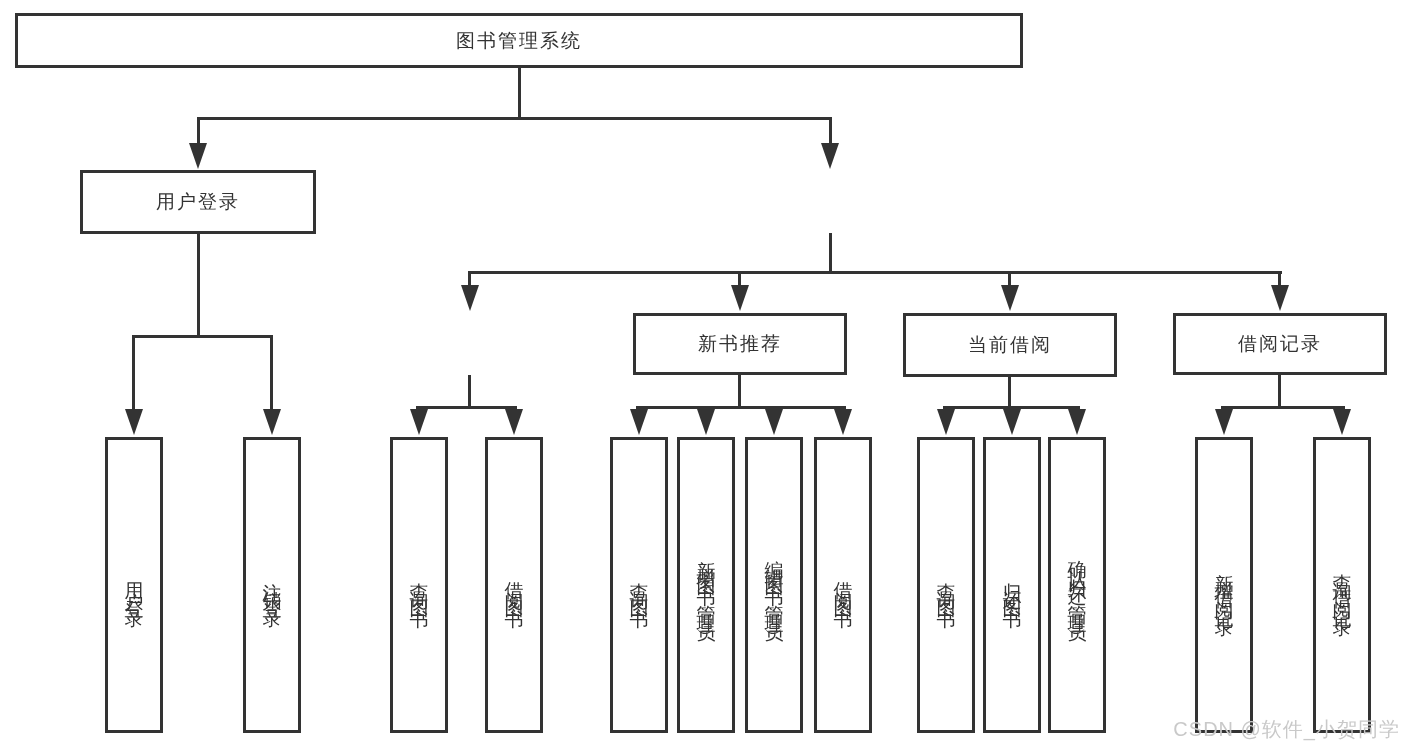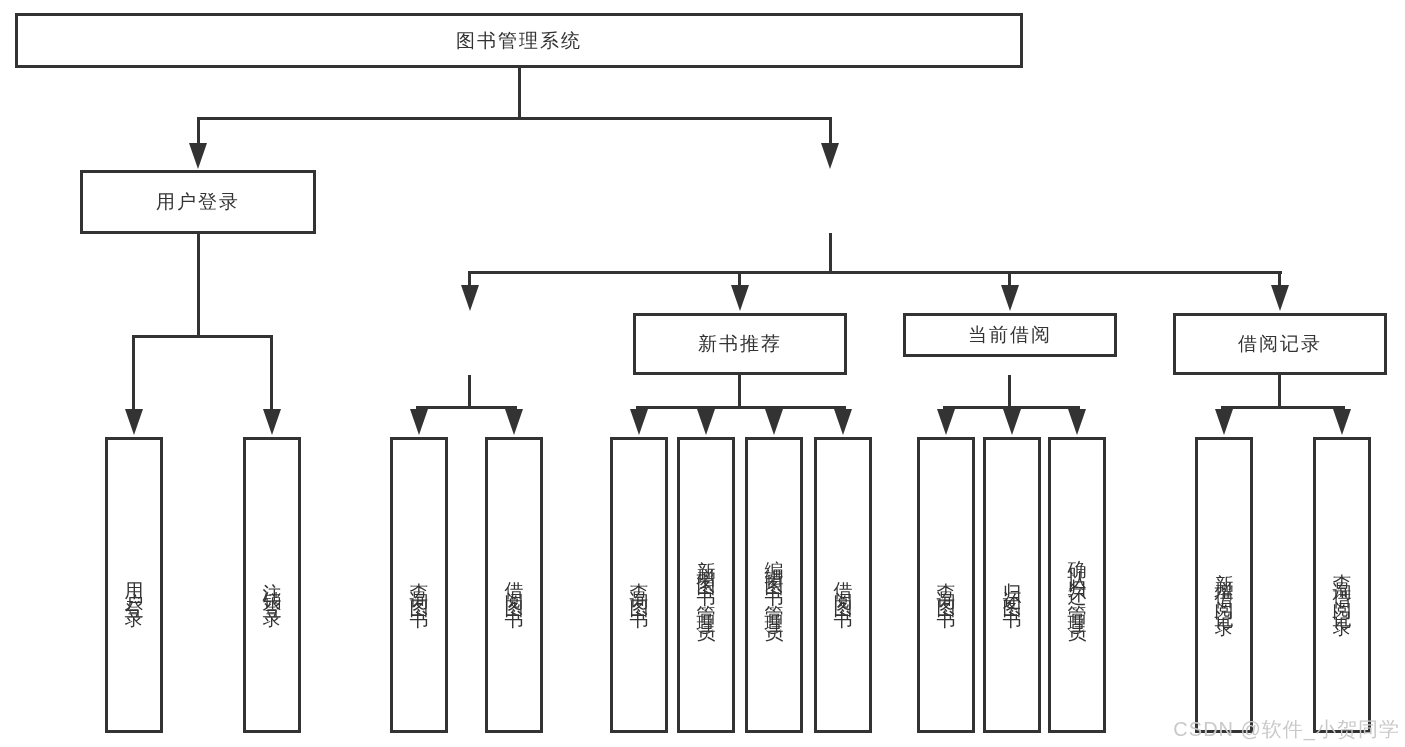--- a/index.html
+++ b/index.html
@@ -50,21 +50,21 @@
   <div class="vline" style="left:1008px;top:271px;height:15px"></div>
   <div class="vline" style="left:1278px;top:271px;height:15px"></div>
   <div class="arrow" style="left:461px;top:285px"></div>
   <div class="arrow" style="left:731px;top:285px"></div>
   <div class="arrow" style="left:1001px;top:285px"></div>
   <div class="arrow" style="left:1271px;top:285px"></div>
 
   <div class="box" style="left:633px;top:313px;width:214px;height:62px">
     <span>新书推荐</span>
   </div>
-  <div class="box" style="left:903px;top:313px;width:214px;height:44px">
+  <div class="box" style="left:903px;top:313px;width:214px;height:64px">
     <span>当前借阅</span>
   </div>
   <div class="box" style="left:1173px;top:313px;width:214px;height:62px">
     <span>借阅记录</span>
   </div>
 
   <div class="vline" style="left:468px;top:375px;height:33px"></div>
   <div class="vline" style="left:738px;top:375px;height:33px"></div>
   <div class="vline" style="left:1008px;top:375px;height:33px"></div>
   <div class="vline" style="left:1278px;top:375px;height:33px"></div>

